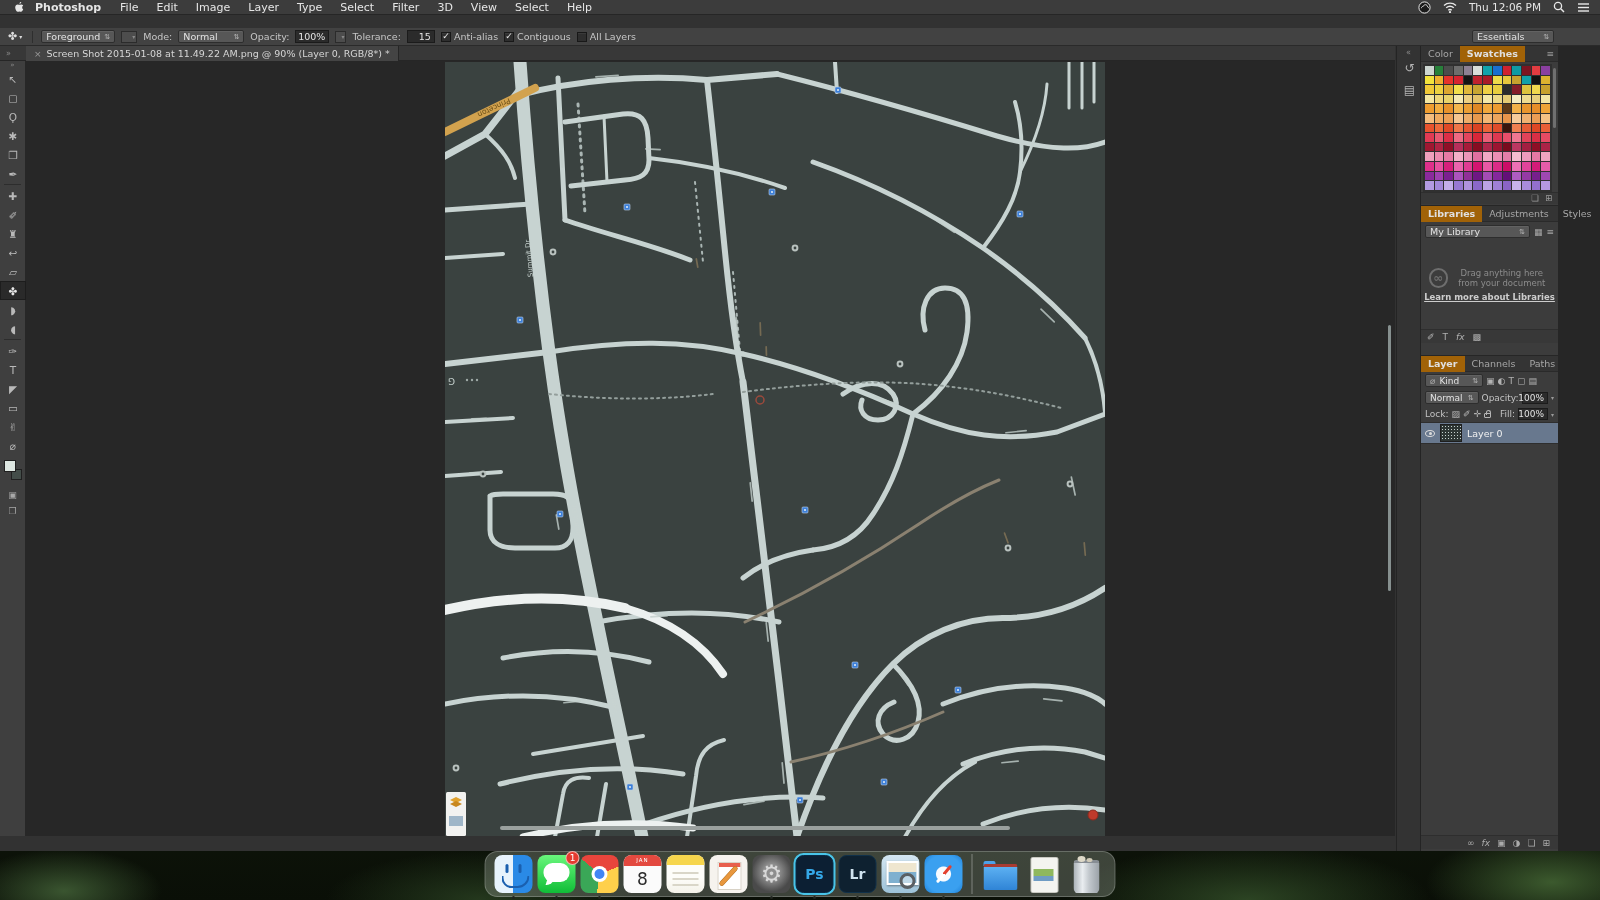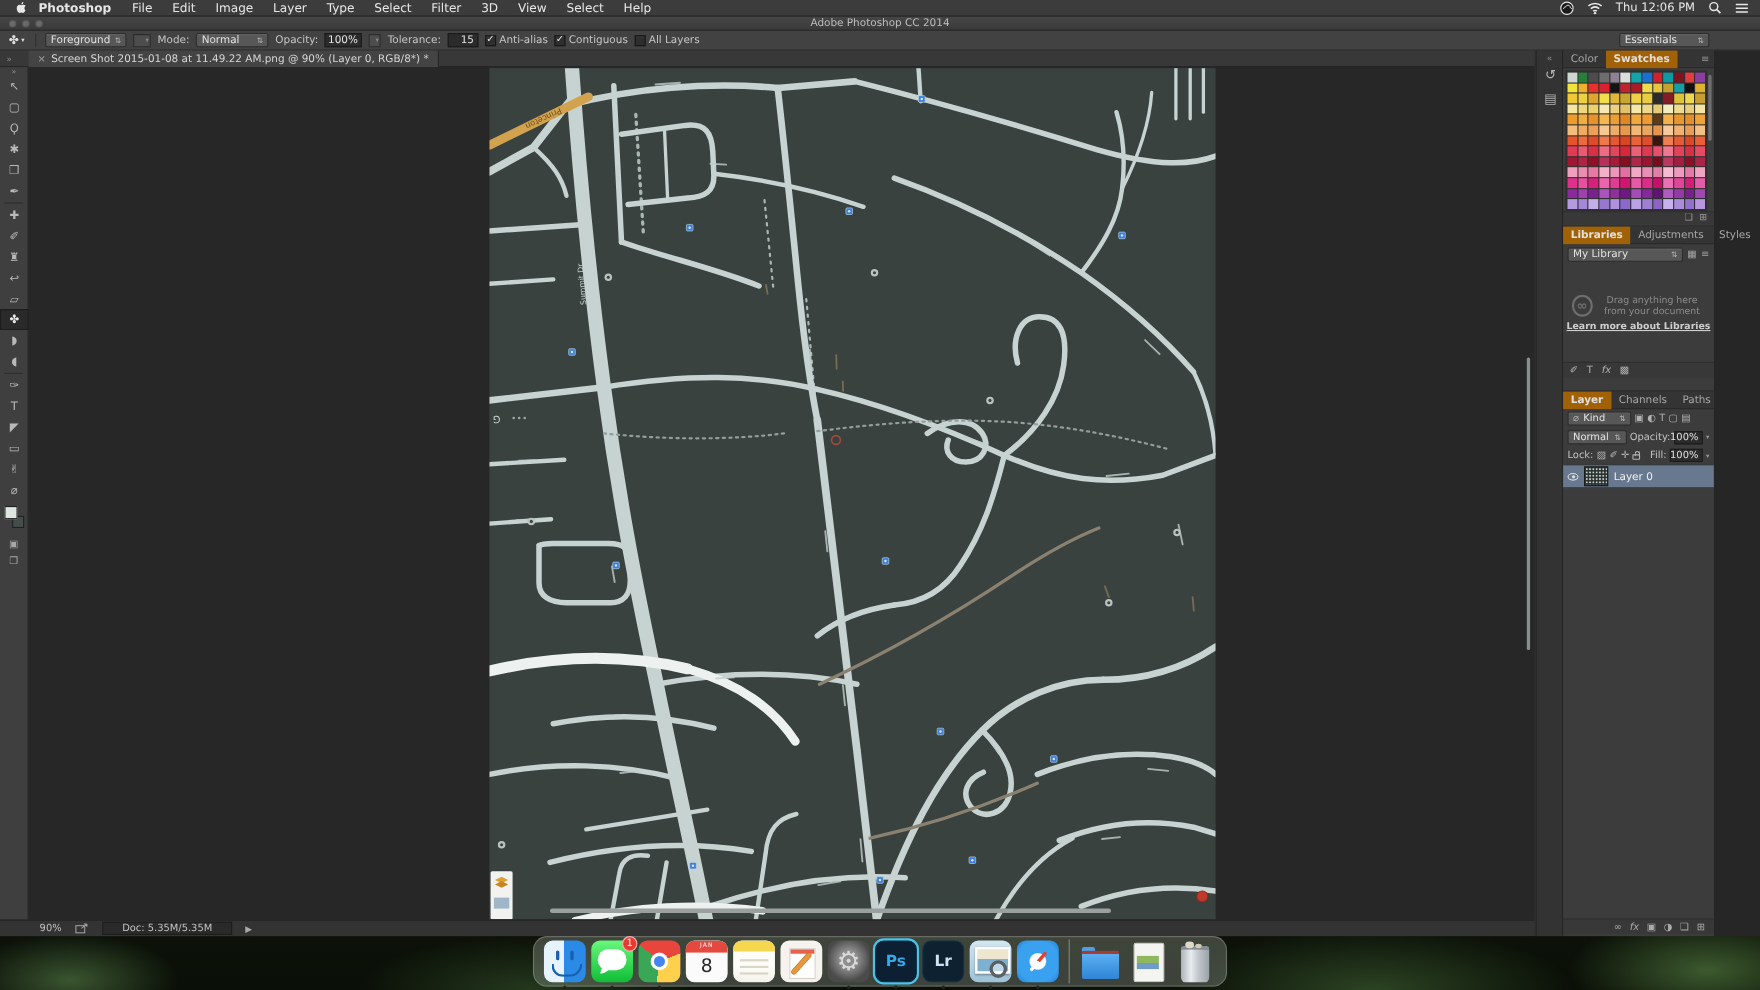--- a/index.html
+++ b/index.html
@@ -242,26 +242,20 @@
     <svg width="13" height="11" viewBox="0 0 13 11">
       <line x1="1" y1="2" x2="12" y2="2" stroke="#e8e8e8" stroke-width="1.4"></line>
       <line x1="1" y1="5.5" x2="12" y2="5.5" stroke="#e8e8e8" stroke-width="1.4"></line>
       <line x1="1" y1="9" x2="12" y2="9" stroke="#e8e8e8" stroke-width="1.4"></line>
     </svg>
   </div>
 </div>
 
 <div class="ps-window">
 
-  <div class="titlebar">
-    <span class="dot" style="left:8px"></span>
-    <span class="dot" style="left:20px"></span>
-    <span class="dot" style="left:32px"></span>
-    <div class="t">Adobe Photoshop CC 2014</div>
-  </div>
 
   <div class="optionsbar">
     <span class="tool-badge">
       <span>✤</span>
       <span class="chev" style="font-size:6px">▾</span>
     </span>
     <span class="obsep"></span>
     <span class="sel" style="width:74px">
       <span>Foreground</span>
       <span class="chev" style="margin-left:auto">⇅</span>
@@ -504,29 +498,20 @@
             <path d="M5,738 l6,-3 l6,3 l-6,3 z" fill="#e0a22e"></path>
             <path d="M5,742 l6,-3 l6,3 l-6,3 z" fill="#c8871e"></path>
             <rect x="4" y="754" width="14" height="10" fill="#9fb6c8"></rect>
           </g>
         </svg>
     </div>
     <div class="hscroll"></div>
     <div class="vscroll"></div>
   </div>
 
-  <div class="statusbar">
-    <span>90%</span>
-    <svg width="13" height="10" viewBox="0 0 13 10">
-      <rect x="1" y="2.5" width="8" height="6.5" fill="none" stroke="#9c9c9c" stroke-width="1"></rect>
-      <path d="M6,5 L11,1 M11,1 L8.2,1 M11,1 L11,3.6" stroke="#9c9c9c" stroke-width="1" fill="none"></path>
-    </svg>
-    <span class="doc-chip">Doc: 5.35M/5.35M</span>
-    <span class="play">▶</span>
-  </div>
 
   <div class="rightgap"></div>
 
   <div class="iconstrip">
     <div class="hd">«</div>
     <div class="pi">↺</div>
     <div class="pi">▤</div>
   </div>
 
   <div class="panels">

